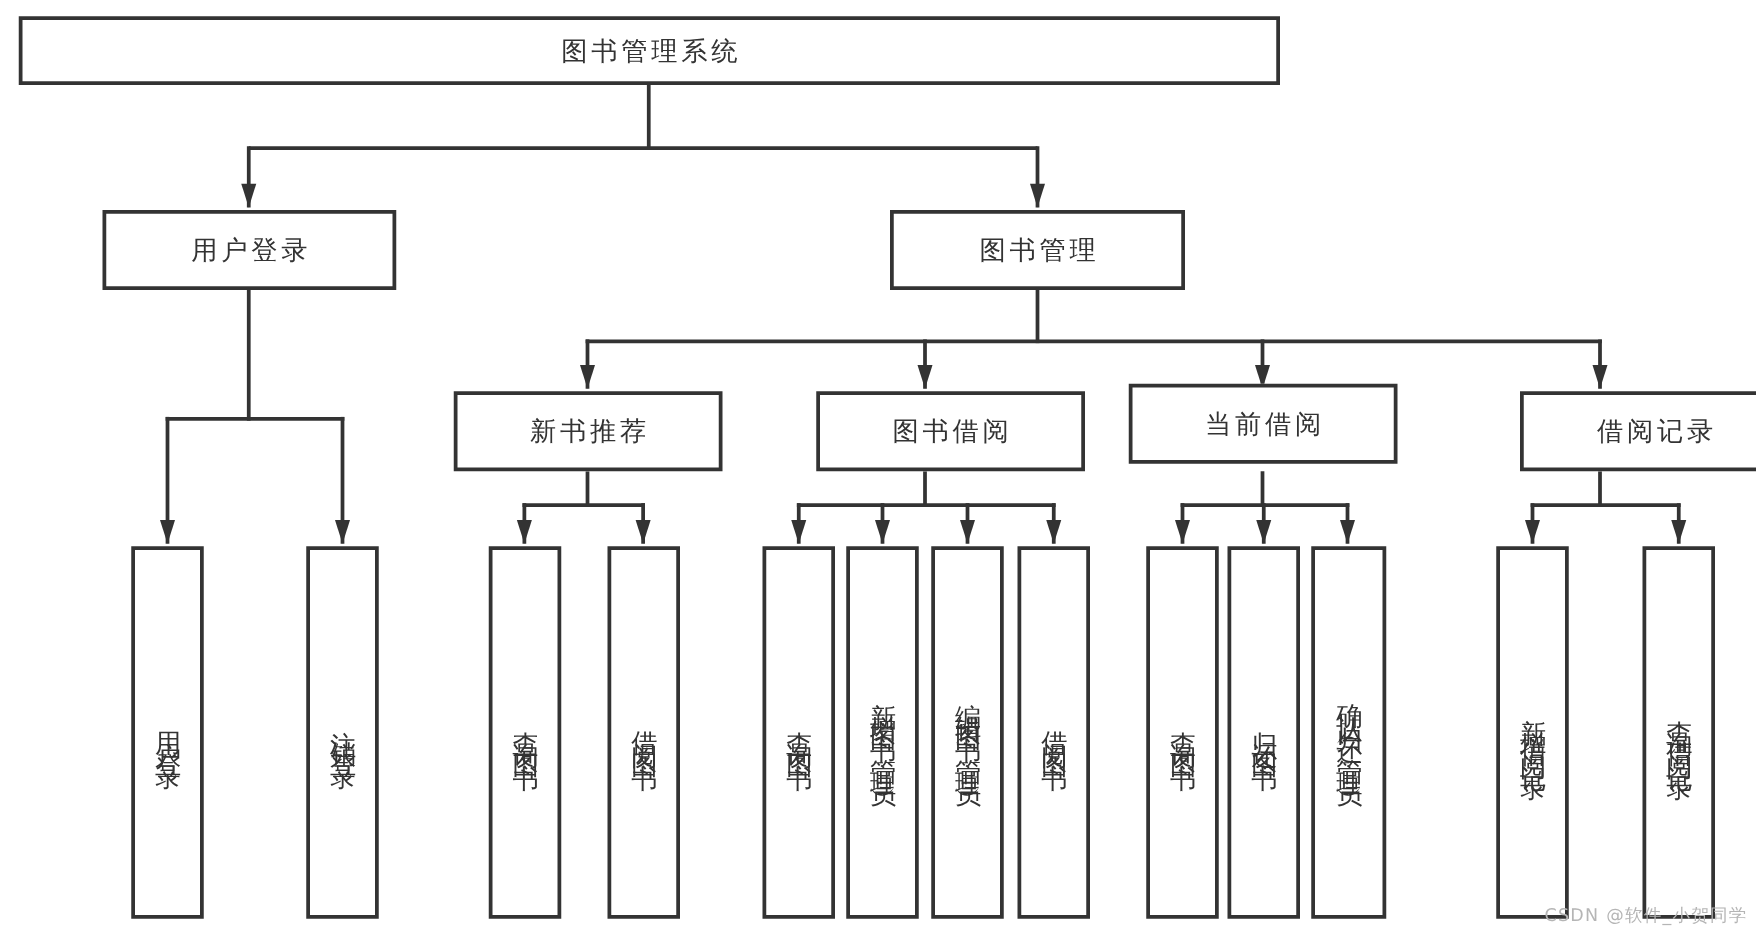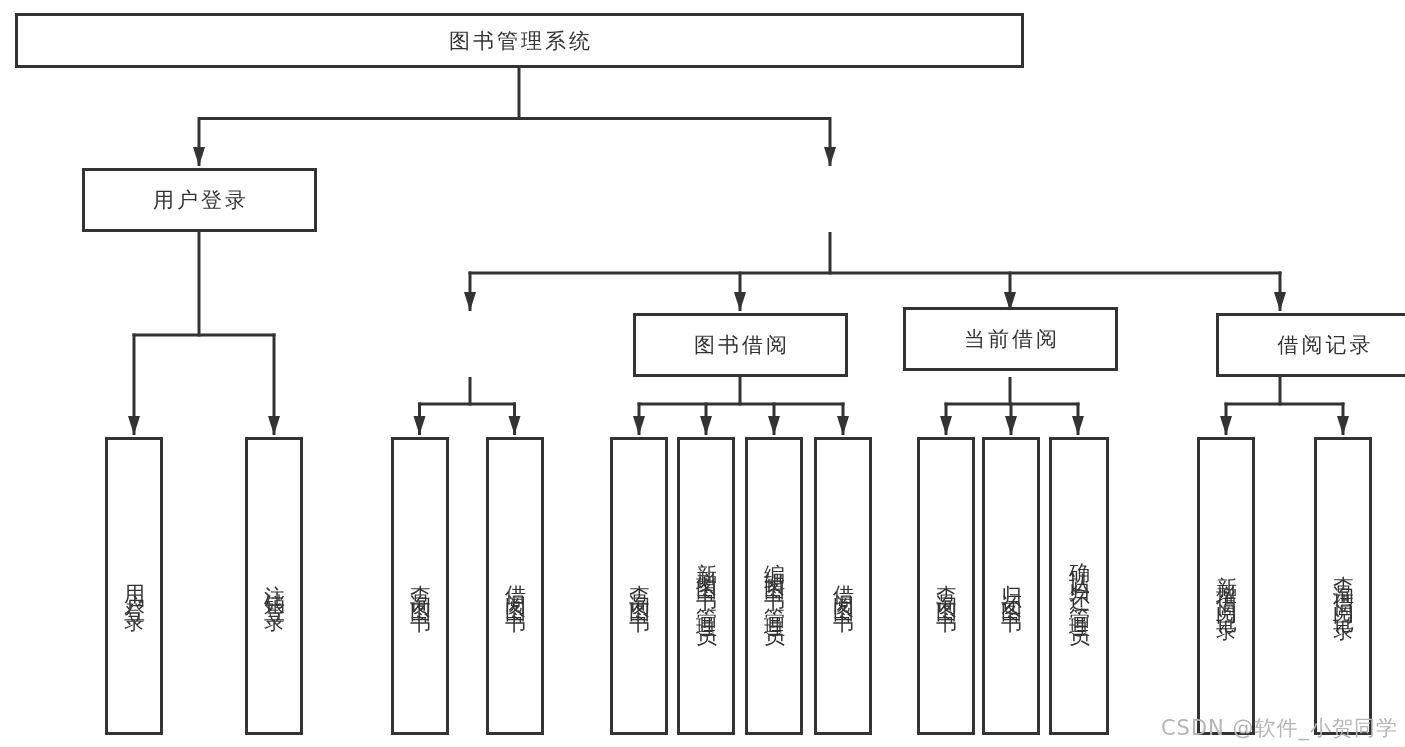--- a/index.html
+++ b/index.html
@@ -40,21 +40,21 @@
     writing-mode:vertical-lr;
     text-orientation:mixed;
     font-size:21px;
     line-height:1;
     letter-spacing:9px;
   }
   .watermark{
     position:absolute;
     right:7px;bottom:5px;
     z-index:5;
-    font-size:21px;
+    font-size:14px;
     letter-spacing:1px;
     color:var(--watermark-color);
     white-space:nowrap;
   }
 </style>
 </head>
 <body>
 
 <div class="canvas">
 
@@ -106,22 +106,28 @@
     <line x1="1343" y1="402.5" x2="1343" y2="435" marker-end="url(#arrow)"></line>
   </svg>
 
   <div class="node h-node root-node">
     <span class="node-label">图书管理系统</span>
   </div>
 
   <div class="node h-node l2-node" style="left:82px;top:168px;width:235px;">
     <span class="node-label">用户登录</span>
   </div>
+  <div class="node h-node l2-node" style="left:712px;top:168px;width:236px;">
+    <span class="node-label">图书管理</span>
+  </div>
 
-  <div class="node h-node l3-node" style="left:633px;top:313px;width:215px;">
+  <div class="node h-node l3-node" style="left:363px;top:313px;width:215px;">
+    <span class="node-label">新书推荐</span>
+  </div>
+  <div class="node h-node l3-node" style="left:653px;top:313px;width:215px;">
     <span class="node-label">图书借阅</span>
   </div>
   <div class="node h-node l3-node" style="left:903px;top:307px;width:215px;">
     <span class="node-label">当前借阅</span>
   </div>
   <div class="node h-node l3-node" style="left:1172px;top:313px;width:216px;margin-left:44px;">
     <span class="node-label">借阅记录</span>
   </div>
 
   <div class="node v-node" style="left:105px;">

